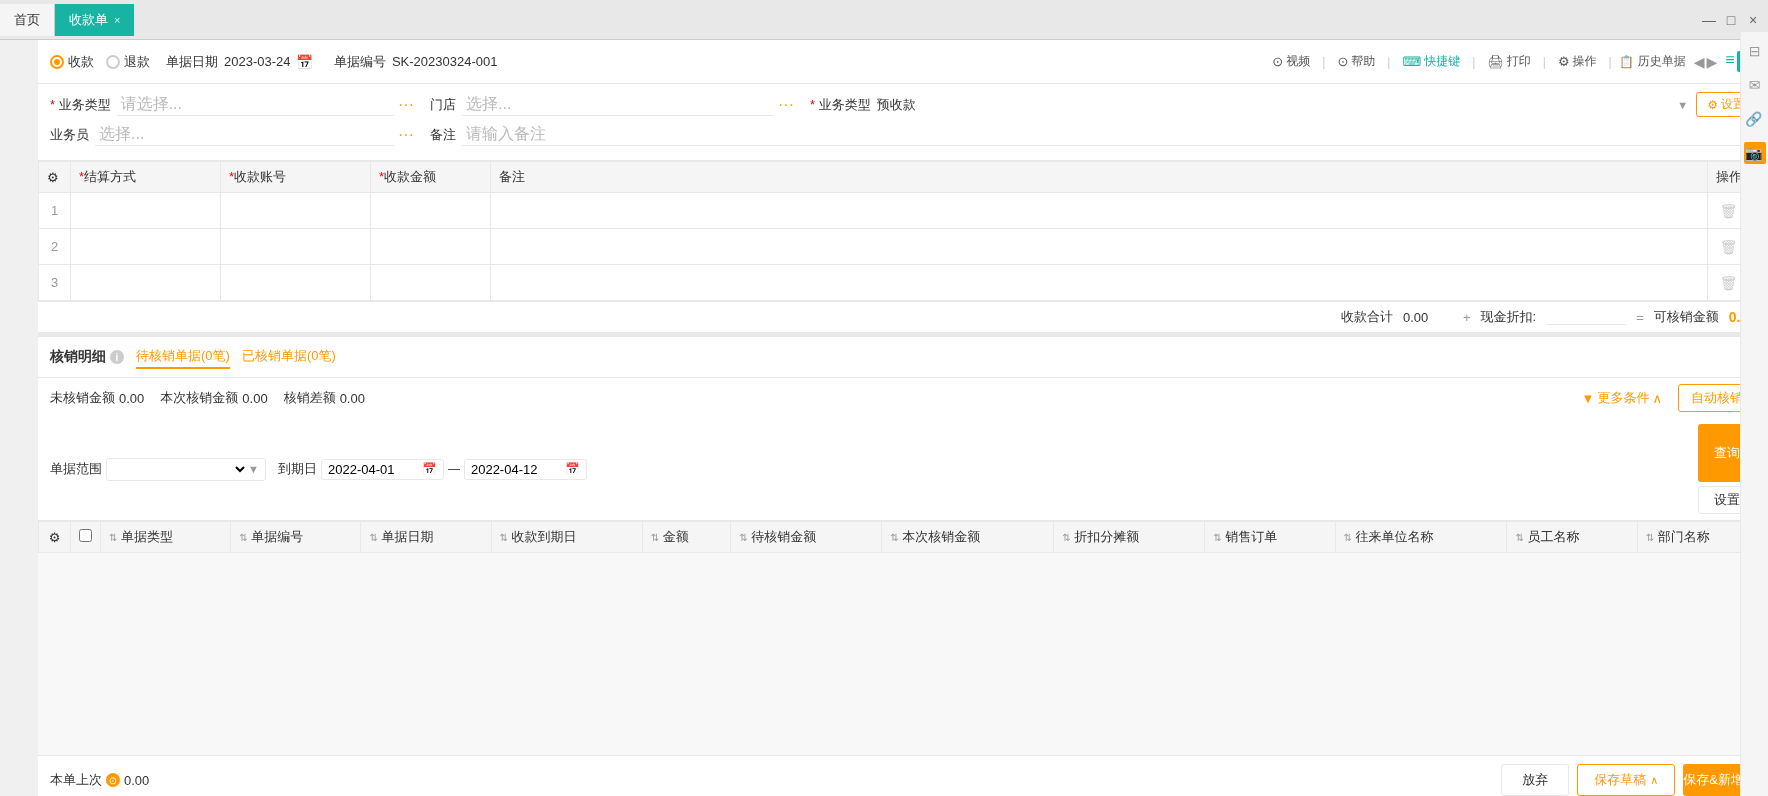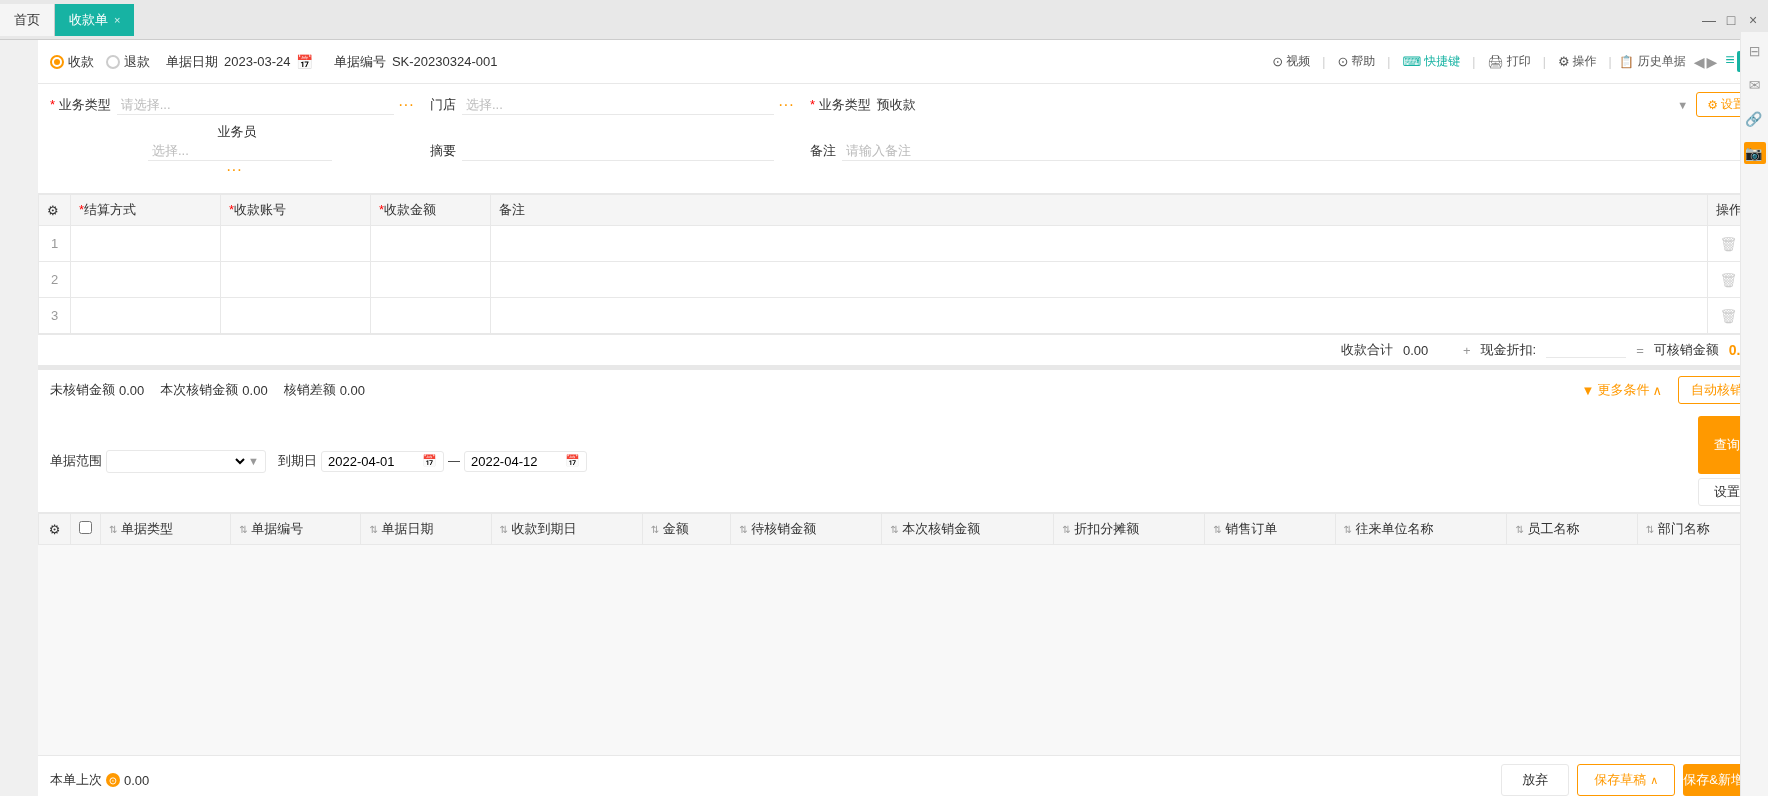--- a/index.html
+++ b/index.html
@@ -129,21 +129,21 @@
     }
     .form-label.required::before {
       content: '* ';
       color: #f00;
     }
     .form-input {
       flex: 1;
       border: none;
       border-bottom: 1px solid #e8e8e8;
       padding: 2px 4px;
-      font-size: 13px;
+      font-size: 16px;
       color: #999;
       outline: none;
       background: transparent;
     }
     .form-input::placeholder { color: #bbb; }
     .more-btn {
       color: #f90;
       cursor: pointer;
       font-size: 16px;
       margin-left: 4px;
@@ -481,31 +481,26 @@
           <span class="chevron-down">▼</span>
         </div>
         <button class="settings-btn">
           <span>⚙</span>
           <span>设置</span>
         </button>
       </div>
     </div>
     <div class="form-row">
 
-      <div class="form-field" style="max-width:380px;flex-direction:column;">
+      <div class="form-field" style="max-width:380px;">
         <span class="form-label">业务员</span>
         <input class="form-input" type="text" placeholder="选择..." style="color: rgb(187, 187, 187);">
         <span class="more-btn">···</span>
       </div>
 
-      <div class="form-field" style="max-width:380px;">
-        <span class="form-label">摘要</span>
-        <input class="form-input" type="text" style="">
-        <span class="more-btn" style="visibility:hidden;">···</span>
-      </div>
 
       <div class="form-field">
         <span class="form-label">备注</span>
         <input class="form-input" type="text" placeholder="请输入备注" style="color: rgb(187, 187, 187);">
       </div>
     </div>
   </div>
 
   <div class="table-section">
     <table class="data-table">
@@ -574,20 +569,32 @@
     <span class="total-value">0.00</span>
     <span class="total-plus">+</span>
     <span class="total-label">现金折扣:</span>
     <input class="total-discount-input" type="text" value="" style="">
     <span class="total-eq">=</span>
     <span class="total-final-label">可核销金额</span>
     <span class="total-final-value">0.00</span>
   </div>
 
   <div class="writeoff-section">
+    <div class="writeoff-header">
+      <div class="writeoff-title">
+        <span>核销明细</span>
+        <div class="info-icon">i</div>
+      </div>
+      <div class="writeoff-tab active">
+        <span>待核销单据(0笔)</span>
+      </div>
+      <div class="writeoff-tab">
+        <span>已核销单据(0笔)</span>
+      </div>
+    </div>
 
     <div class="writeoff-stats">
       <div class="stat-item">
         <span class="stat-label">未核销金额</span>
         <span class="stat-value">0.00</span>
       </div>
       <div class="stat-item">
         <span class="stat-label">本次核销金额</span>
         <span class="stat-value">0.00</span>
       </div>

